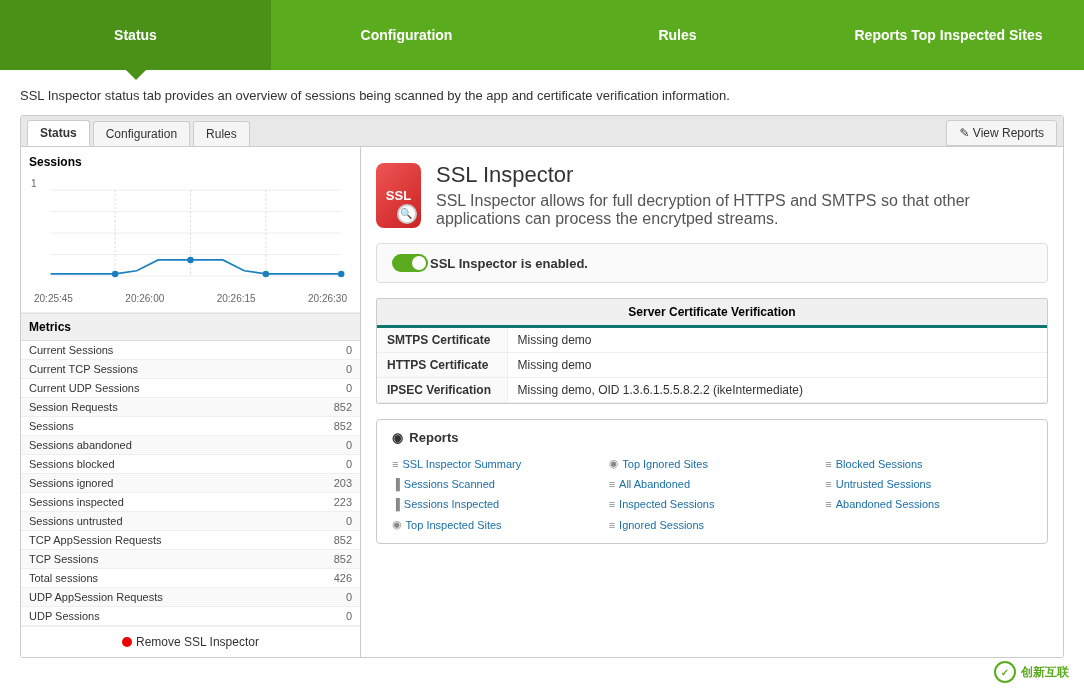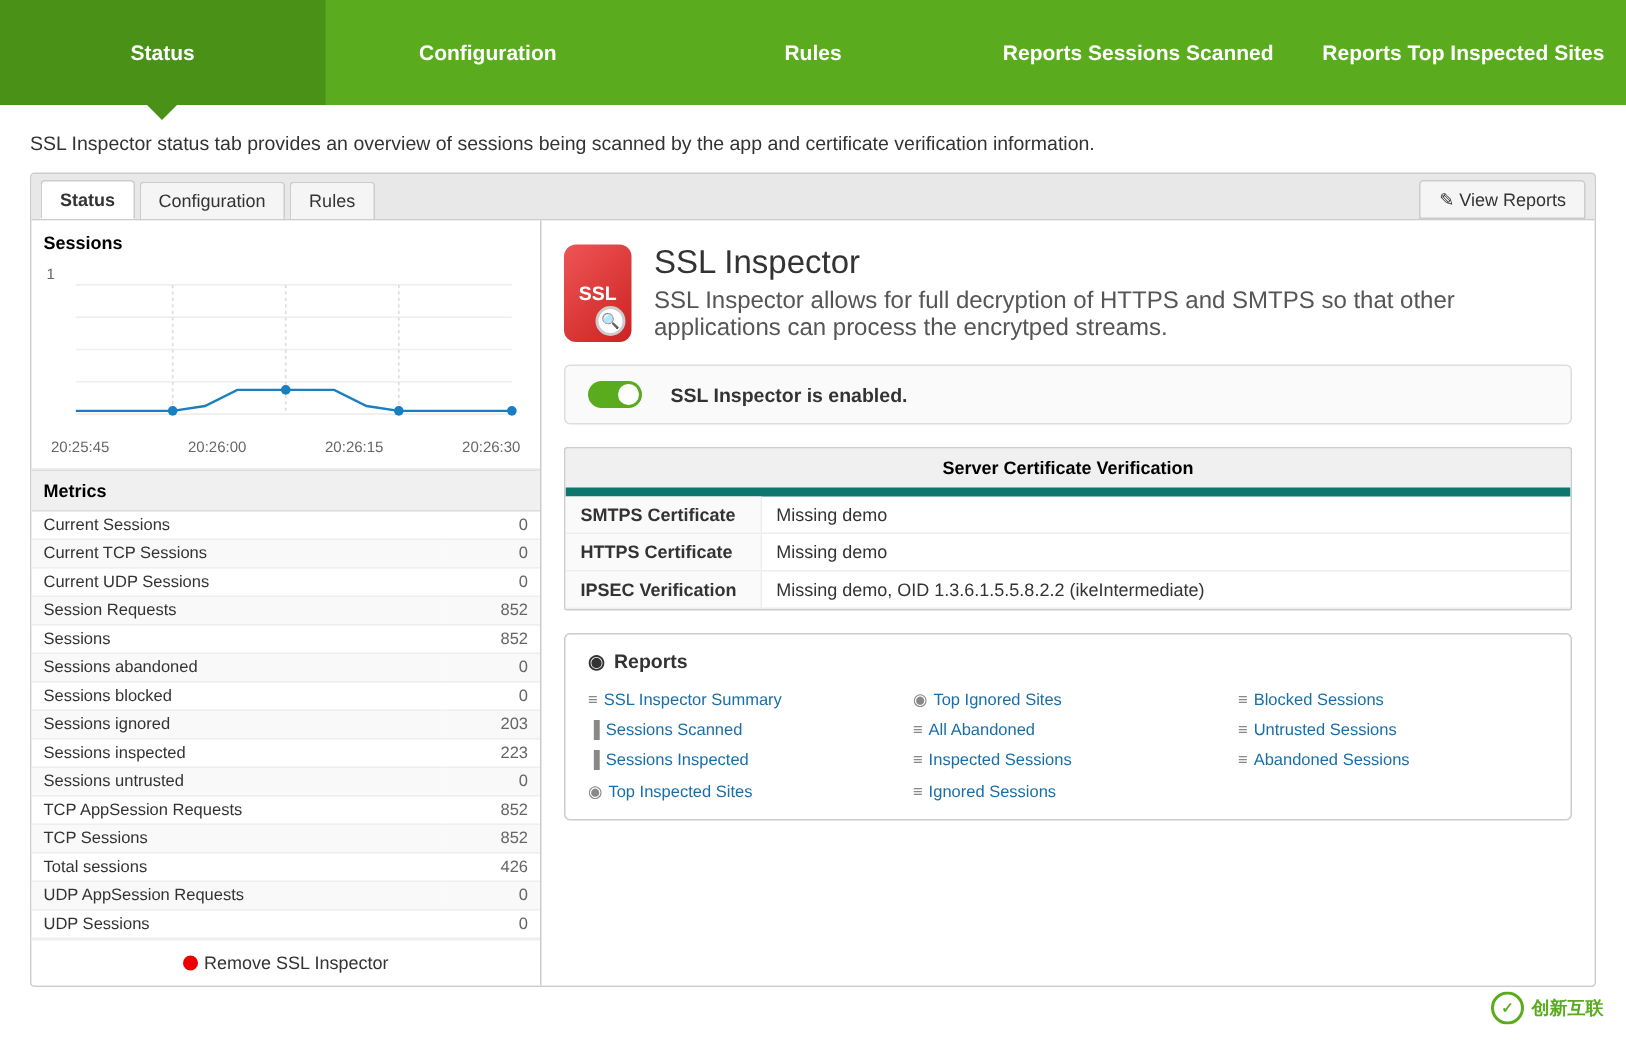--- a/index.html
+++ b/index.html
@@ -250,21 +250,21 @@
       color: #555;
     }
 
     
     .enabled-row {
       border: 1px solid #ddd;
       border-radius: 4px;
       padding: 10px 15px;
       display: flex;
       align-items: center;
-      gap: 19px;
+      gap: 2px;
       margin-bottom: 15px;
       background: #fafafa;
     }
     .toggle {
       width: 36px;
       height: 18px;
       background: #5aab1e;
       border-radius: 9px;
       position: relative;
       flex-shrink: 0;
@@ -291,21 +291,21 @@
       margin-bottom: 15px;
       border-radius: 2px;
       overflow: hidden;
     }
     .cert-table-header {
       background: #f0f0f0;
       padding: 6px 10px;
       font-weight: bold;
       font-size: 12px;
       text-align: center;
-      border-bottom: 6px solid #0f766e;
+      border-bottom: 3px solid #0f766e;
     }
     .cert-table {
       width: 100%;
       border-collapse: collapse;
     }
     .cert-table tr {
       border-bottom: 1px solid #eee;
     }
     .cert-table td {
       padding: 5px 10px;
@@ -378,23 +378,20 @@
 
 <nav class="top-nav">
   <div class="top-nav-item active">
     <span>Status</span>
   </div>
   <div class="top-nav-item">
     <span>Configuration</span>
   </div>
   <div class="top-nav-item">
     <span>Rules</span>
-  </div>
-  <div class="top-nav-item">
-    <span>Reports Sessions Scanned</span>
   </div>
   <div class="top-nav-item">
     <span>Reports Top Inspected Sites</span>
   </div>
 </nav>
 
 <p class="description">SSL Inspector status tab provides an overview of sessions being scanned by the app and certificate verification information.</p>
 
 <div class="main-panel">
 

